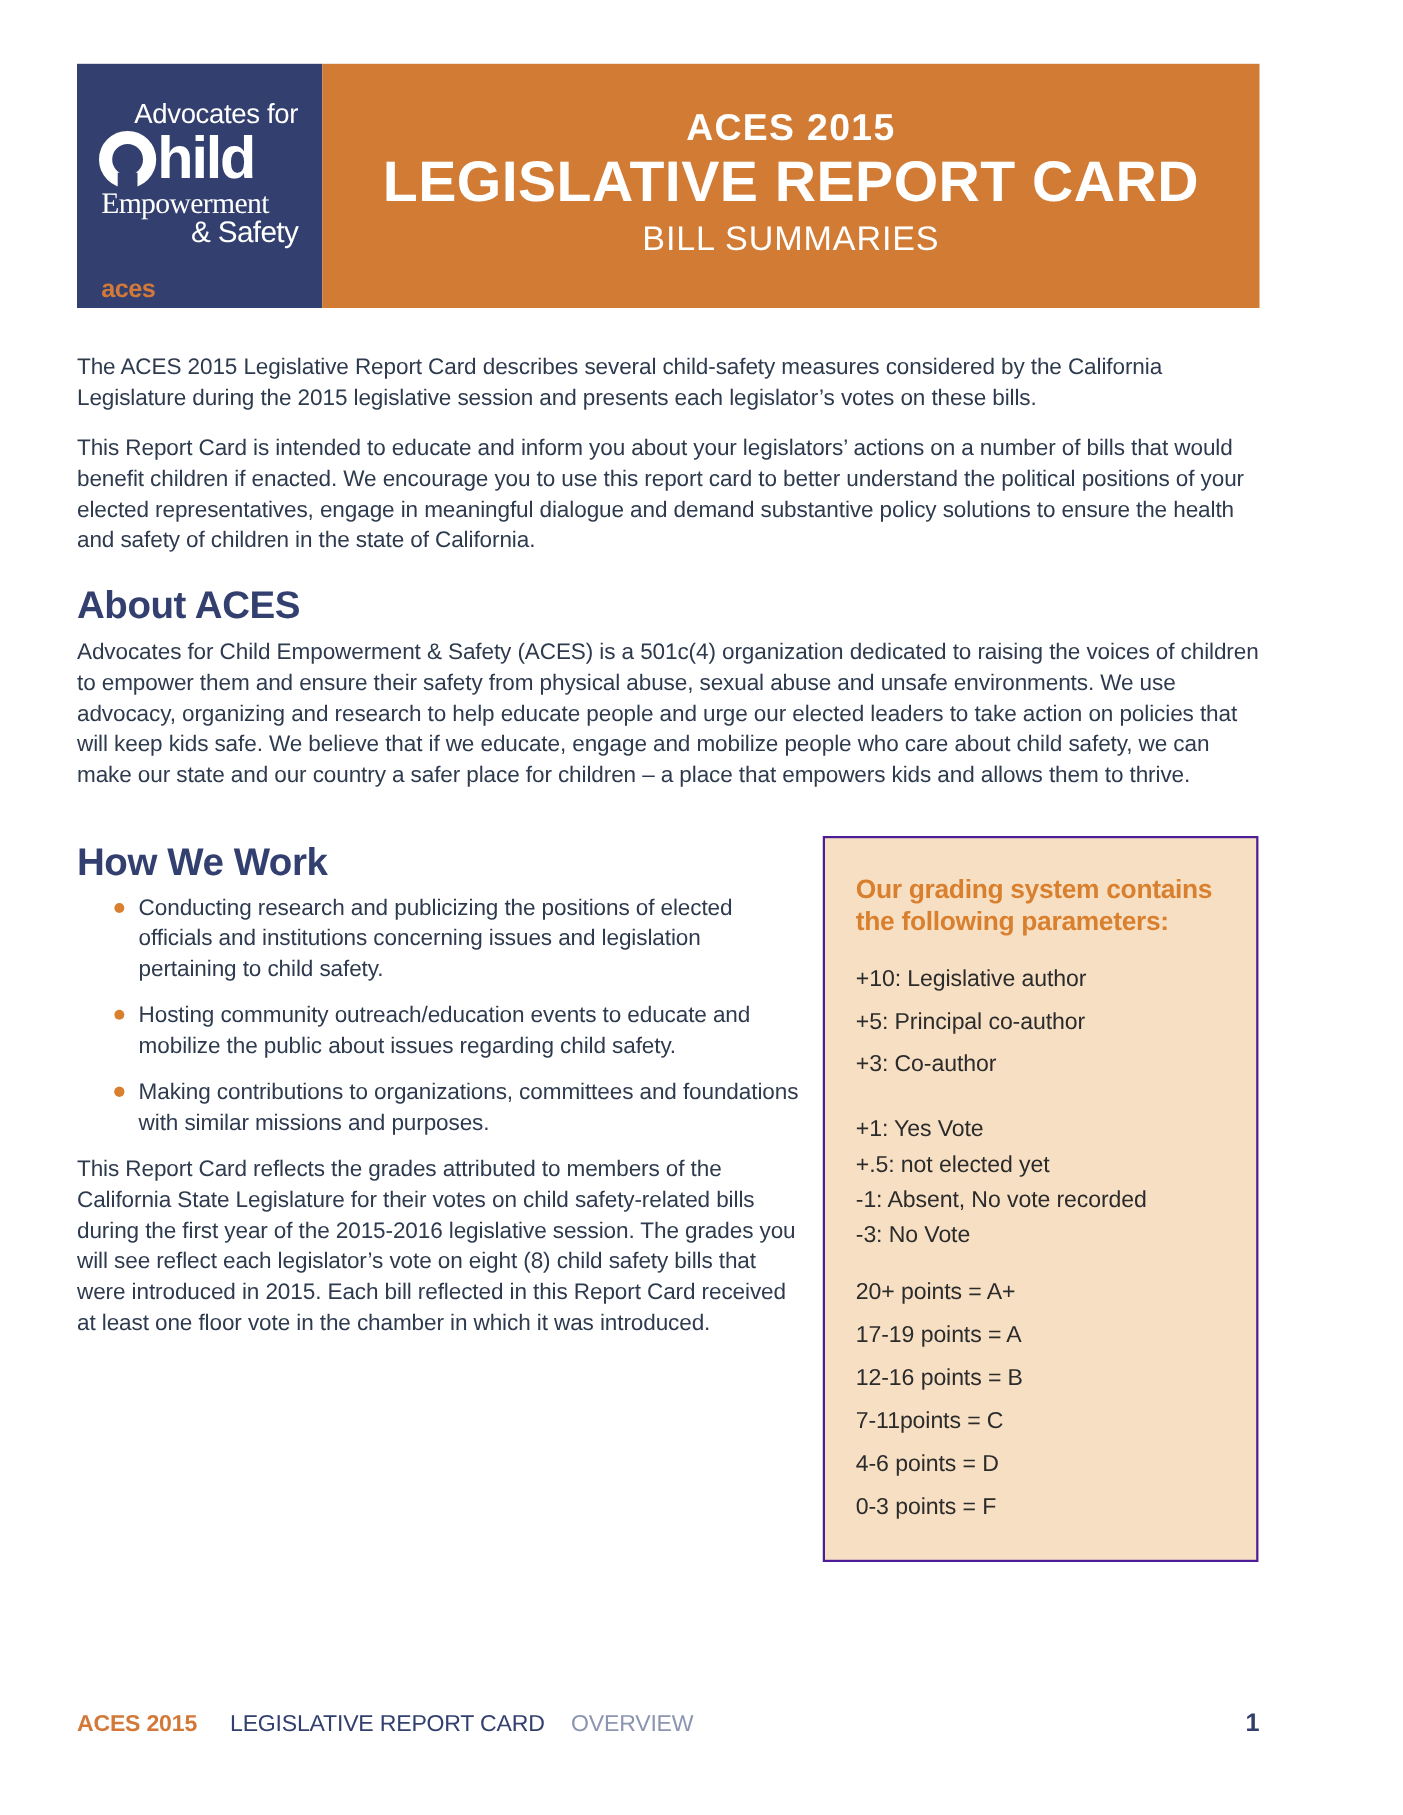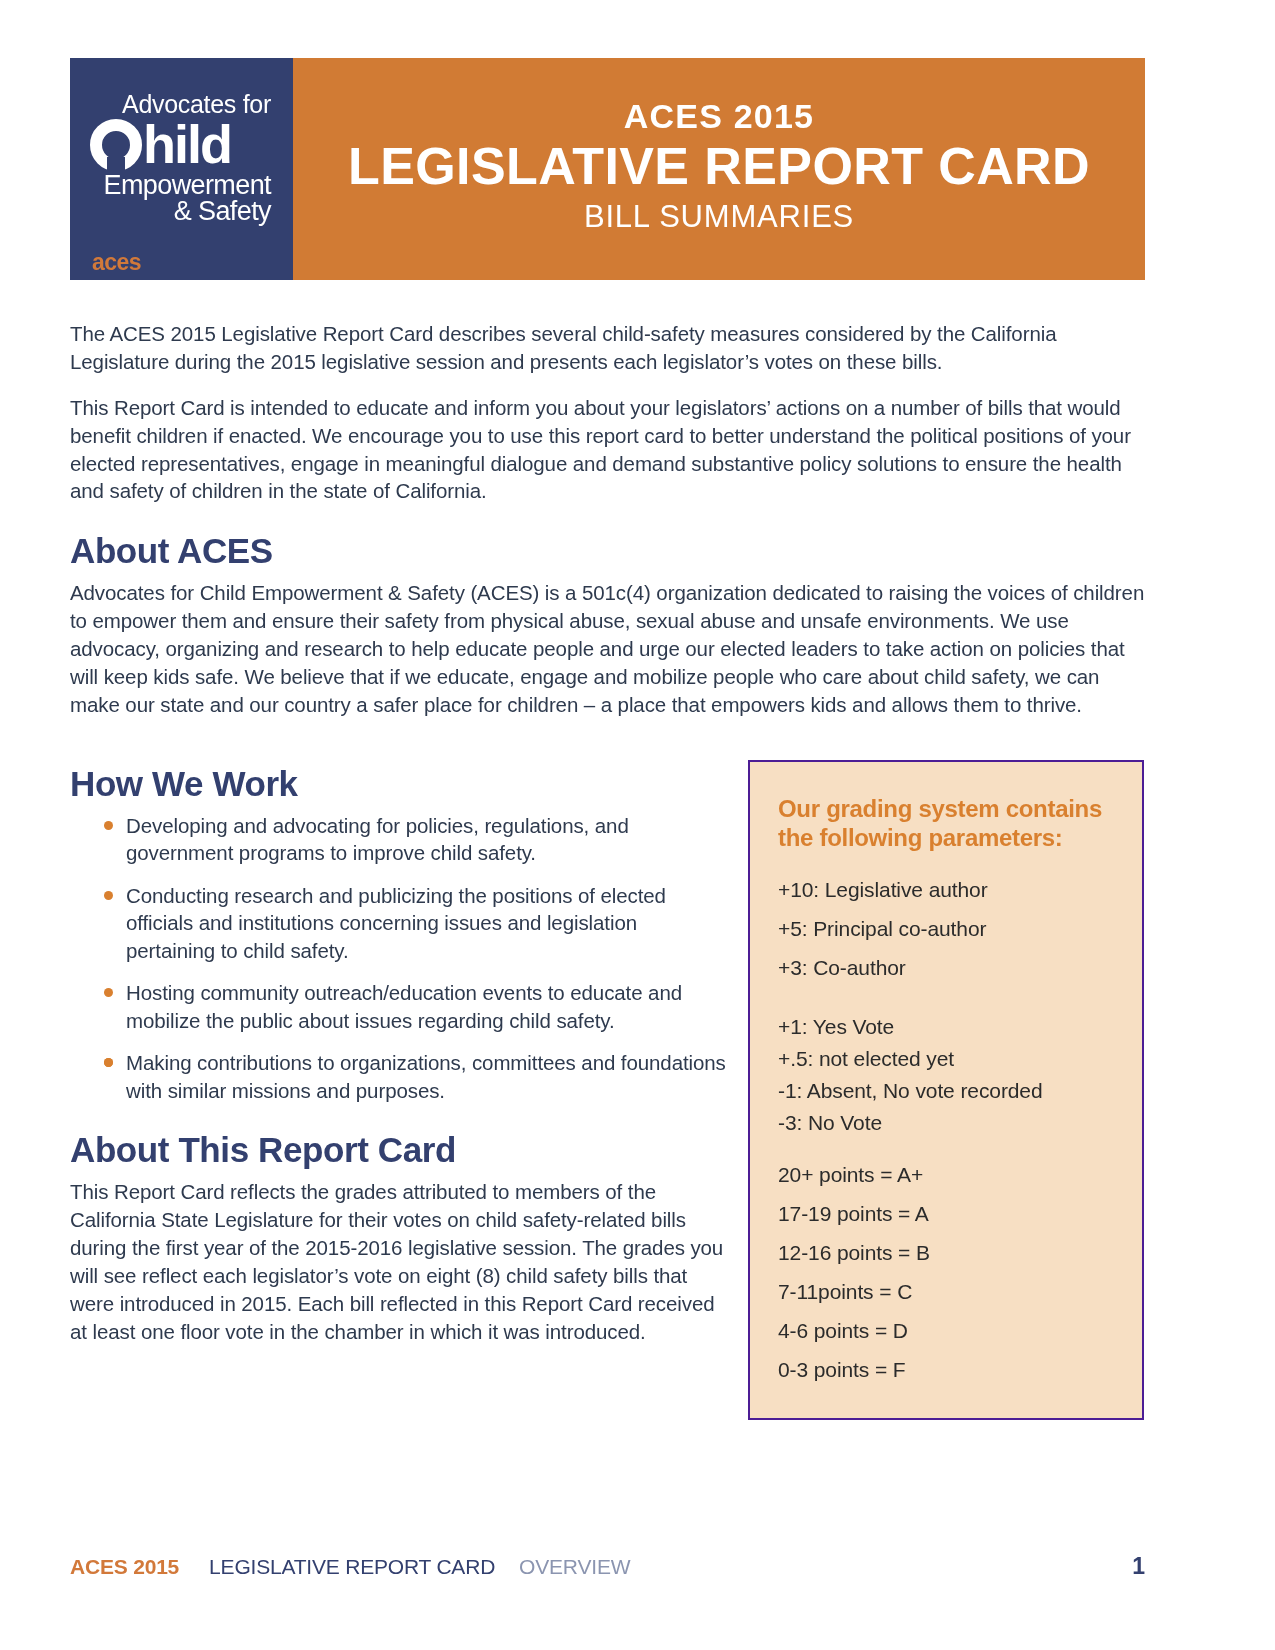--- a/index.html
+++ b/index.html
@@ -82,24 +82,24 @@
     color: #ffffff;
     font-size: 54px;
     font-weight: bold;
     line-height: 0.88;
     letter-spacing: -2px;
     font-family: "Liberation Sans", sans-serif;
   }
   .logo-line3 {
     color: #ffffff;
     font-size: 27px;
-    text-align: right;
     line-height: 0.98;
     letter-spacing: -0.6px;
     margin-top: 1px;
+    font-family: Liberation Serif, serif;
   }
   .logo-line4 {
     color: #ffffff;
     font-size: 27px;
     text-align: right;
     line-height: 0.98;
     letter-spacing: -0.6px;
   }
   .logo-aces {
     color: #d2793a;
@@ -296,28 +296,26 @@
     <p class="body">The ACES 2015 Legislative Report Card describes several child-safety measures considered by the California Legislature during the 2015 legislative session and presents each legislator’s votes on these bills.</p>
     <p class="body">This Report Card is intended to educate and inform you about your legislators’ actions on a number of bills that would benefit children if enacted. We encourage you to use this report card to better understand the political positions of your elected representatives, engage in meaningful dialogue and demand substantive policy solutions to ensure the health and safety of children in the state of California.</p>
     <h2 class="section">About ACES</h2>
     <p class="body">Advocates for Child Empowerment &amp; Safety (ACES) is a 501c(4) organization dedicated to raising the voices of children to empower them and ensure their safety from physical abuse, sexual abuse and unsafe environments. We use advocacy, organizing and research to help educate people and urge our elected leaders to take action on policies that will keep kids safe. We believe that if we educate, engage and mobilize people who care about child safety, we can make our state and our country a safer place for children – a place that empowers kids and allows them to thrive.</p>
   </div>
 
   <div class="two-col">
     <div class="left-col">
       <h2 class="section">How We Work</h2>
       <ul class="bullets">
-        <li><span class="dot"></span><span>Developing and advocating for policies, regulations, and government programs to improve child safety.</span></li>
         <li><span class="dot"></span><span>Conducting research and publicizing the positions of elected officials and institutions concerning issues and legislation pertaining to child safety.</span></li>
         <li><span class="dot"></span><span>Hosting community outreach/education events to educate and mobilize the public about issues regarding child safety.</span></li>
         <li><span class="dot"></span></li>
         <li><span class="dot"></span><span>Making contributions to organizations, committees and foundations with similar missions and purposes.</span></li>
       </ul>
 
-      <h2 class="section">About This Report Card</h2>
       <p class="body">This Report Card reflects the grades attributed to members of the California State Legislature for their votes on child safety-related bills during the first year of the 2015-2016 legislative session. The grades you will see reflect each legislator’s vote on eight (8) child safety bills that were introduced in 2015. Each bill reflected in this Report Card received at least one floor vote in the chamber in which it was introduced.</p>
     </div>
   </div>
 
   <div class="grading-box">
     <div class="grading-title">Our grading system contains the following parameters:</div>
 
     <div class="grading-line">+10: Legislative author</div>
     <div class="grading-line">+5: Principal co-author</div>
     <div class="grading-line">+3: Co-author</div>

